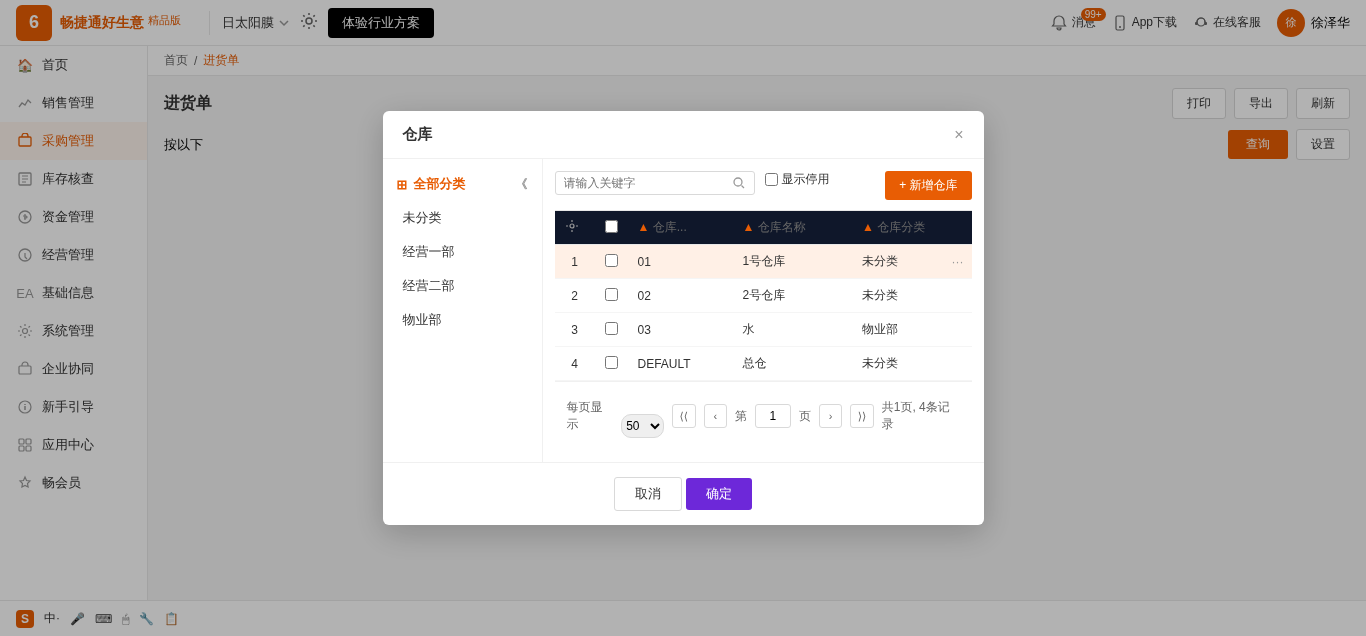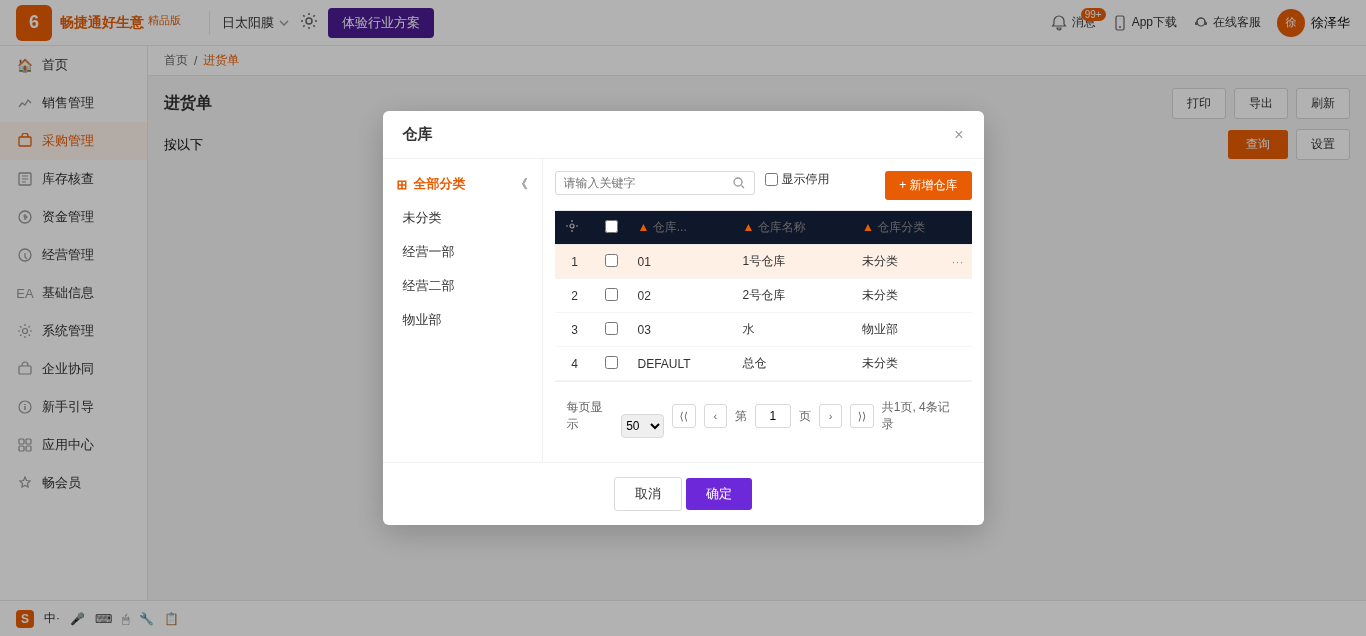--- a/index.html
+++ b/index.html
@@ -27,21 +27,21 @@
     .topbar-brand { color: #e85d04; font-size: 14px; font-weight: bold; margin-right: 4px; }
     .topbar-subtitle { color: #e85d04; font-size: 11px; line-height: 1.2; }
     .topbar-divider { width: 1px; height: 24px; background: #e8e8e8; margin: 0 12px; }
     .topbar-store {
       display: flex; align-items: center; gap: 4px;
       color: #333; font-size: 13px; cursor: pointer;
     }
     .topbar-store svg { color: #999; }
     .topbar-gear { color: #666; margin: 0 10px; cursor: pointer; }
     .topbar-trial {
-      background: #4c1d95; color: #fff;
+      background: #000000; color: #fff;
       border: none; border-radius: 4px;
       padding: 6px 14px; font-size: 13px; cursor: pointer;
     }
     .topbar-right { margin-left: auto; display: flex; align-items: center; gap: 16px; }
     .topbar-notice { position: relative; cursor: pointer; display: flex; align-items: center; gap: 4px; color: #333; font-size: 12px; }
     .badge { background: #e85d04; color: #fff; border-radius: 10px; font-size: 10px; padding: 1px 4px; position: absolute; top: -6px; right: -10px; }
     .topbar-icon-item { display: flex; align-items: center; gap: 4px; color: #333; font-size: 12px; cursor: pointer; }
     .topbar-avatar { width: 28px; height: 28px; background: #e85d04; border-radius: 50%; display: flex; align-items: center; justify-content: center; color: #fff; font-size: 12px; }
 
     
@@ -152,21 +152,21 @@
     
     .pagination {
       display: flex; align-items: center; justify-content: center;
       gap: 8px; padding: 12px;
       border-top: 1px solid #f0f0f0;
       margin-top: auto;
       font-size: 12px; color: #666;
     }
     .page-btn { background: none; border: 1px solid #d9d9d9; border-radius: 3px; width: 24px; height: 24px; cursor: pointer; display: flex; align-items: center; justify-content: center; color: #666; font-size: 11px; }
     .page-input { width: 36px; height: 24px; border: 1px solid #d9d9d9; border-radius: 3px; text-align: center; font-size: 12px; }
-    .page-size-select { height: 24px; border: 1px solid #d9d9d9; border-radius: 4px; padding: 0 0; font-size: 12px; margin-top: 20px; }
+    .page-size-select { height: 24px; border: 1px solid #d9d9d9; border-radius: 10px; padding: 0 0; font-size: 12px; margin-top: 20px; }
 
     
     .dialog-footer {
       display: flex; align-items: center; justify-content: center;
       gap: 4px; padding: 14px 20px;
       border-top: 1px solid #f0f0f0;
     }
     .btn-cancel { background: #fff; border: 1px solid #d9d9d9; color: #333; border-radius: 3px; padding: 7px 20px; cursor: pointer; font-size: 13px; }
     .btn-confirm { background: #6d28d9; color: #fff; border: none; border-radius: 3px; padding: 7px 20px; cursor: pointer; font-size: 13px; }
 

